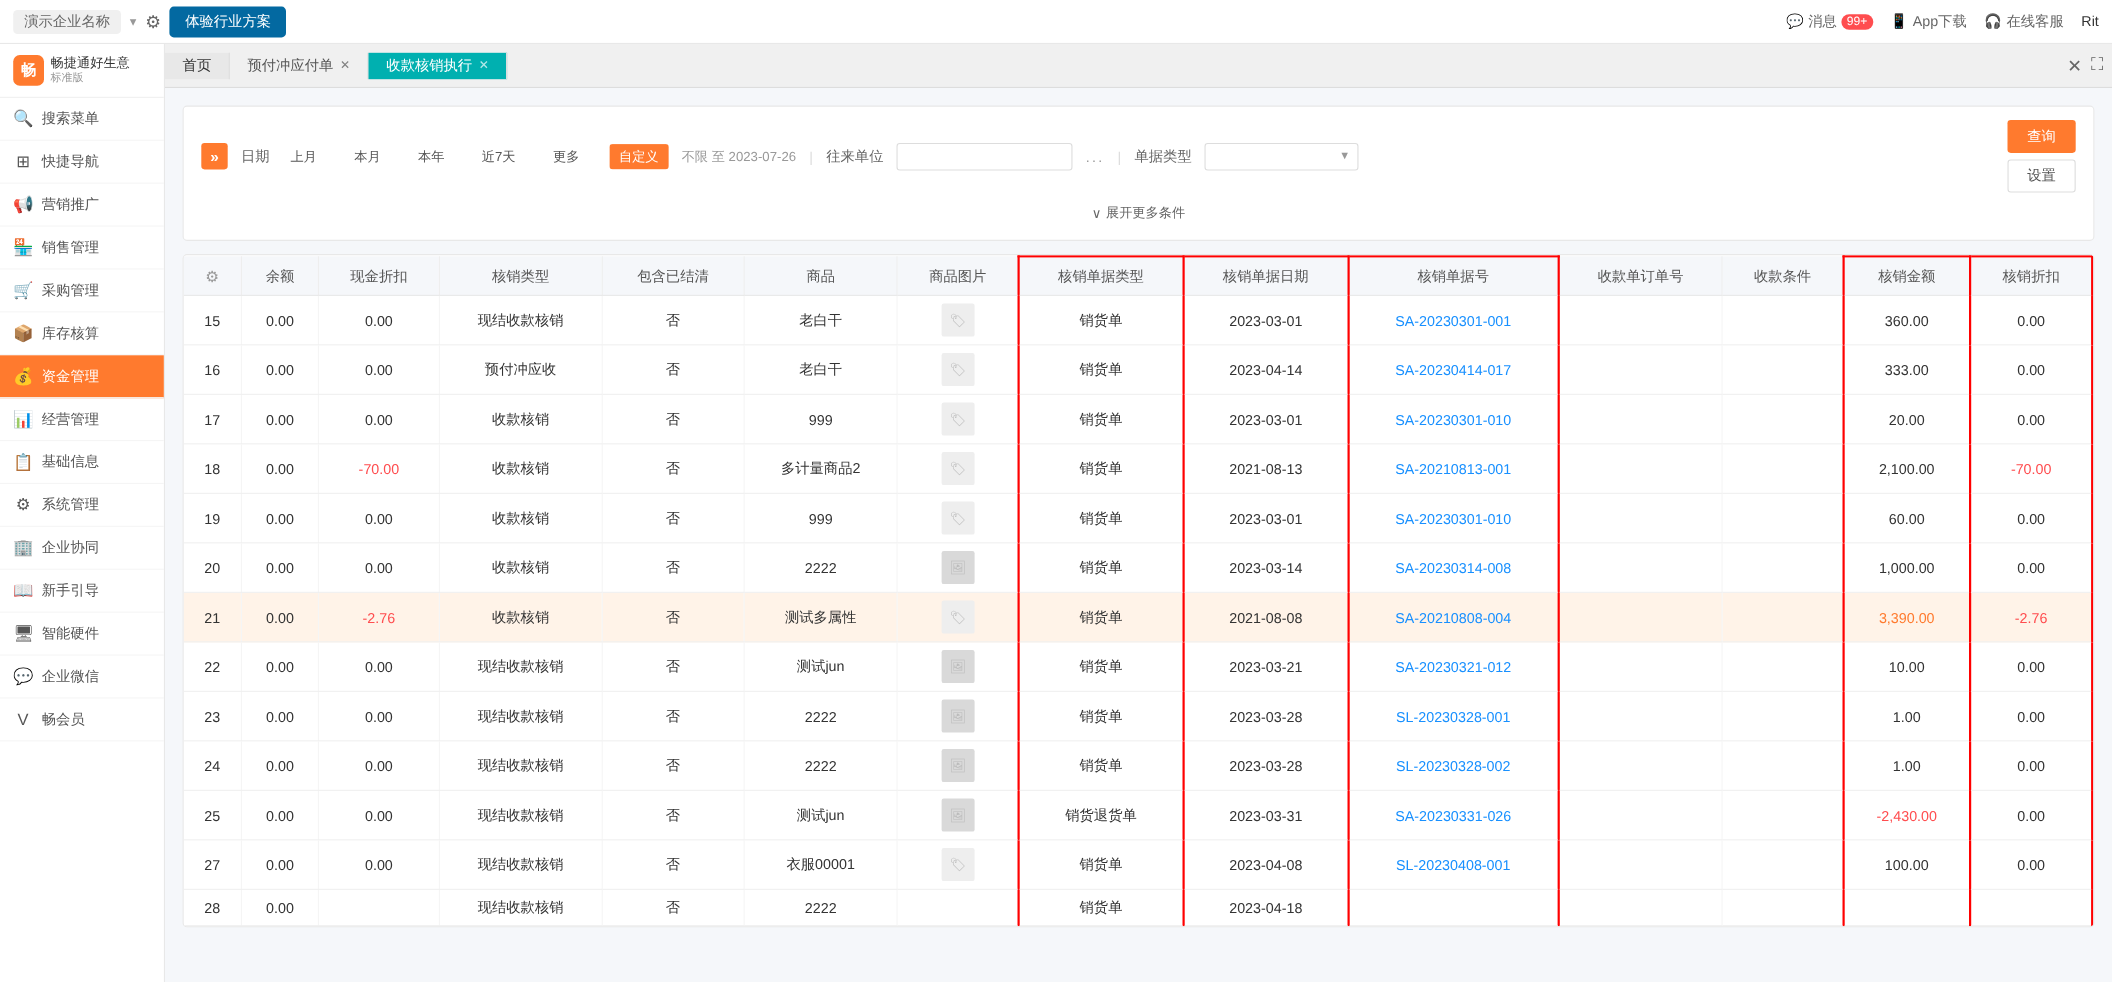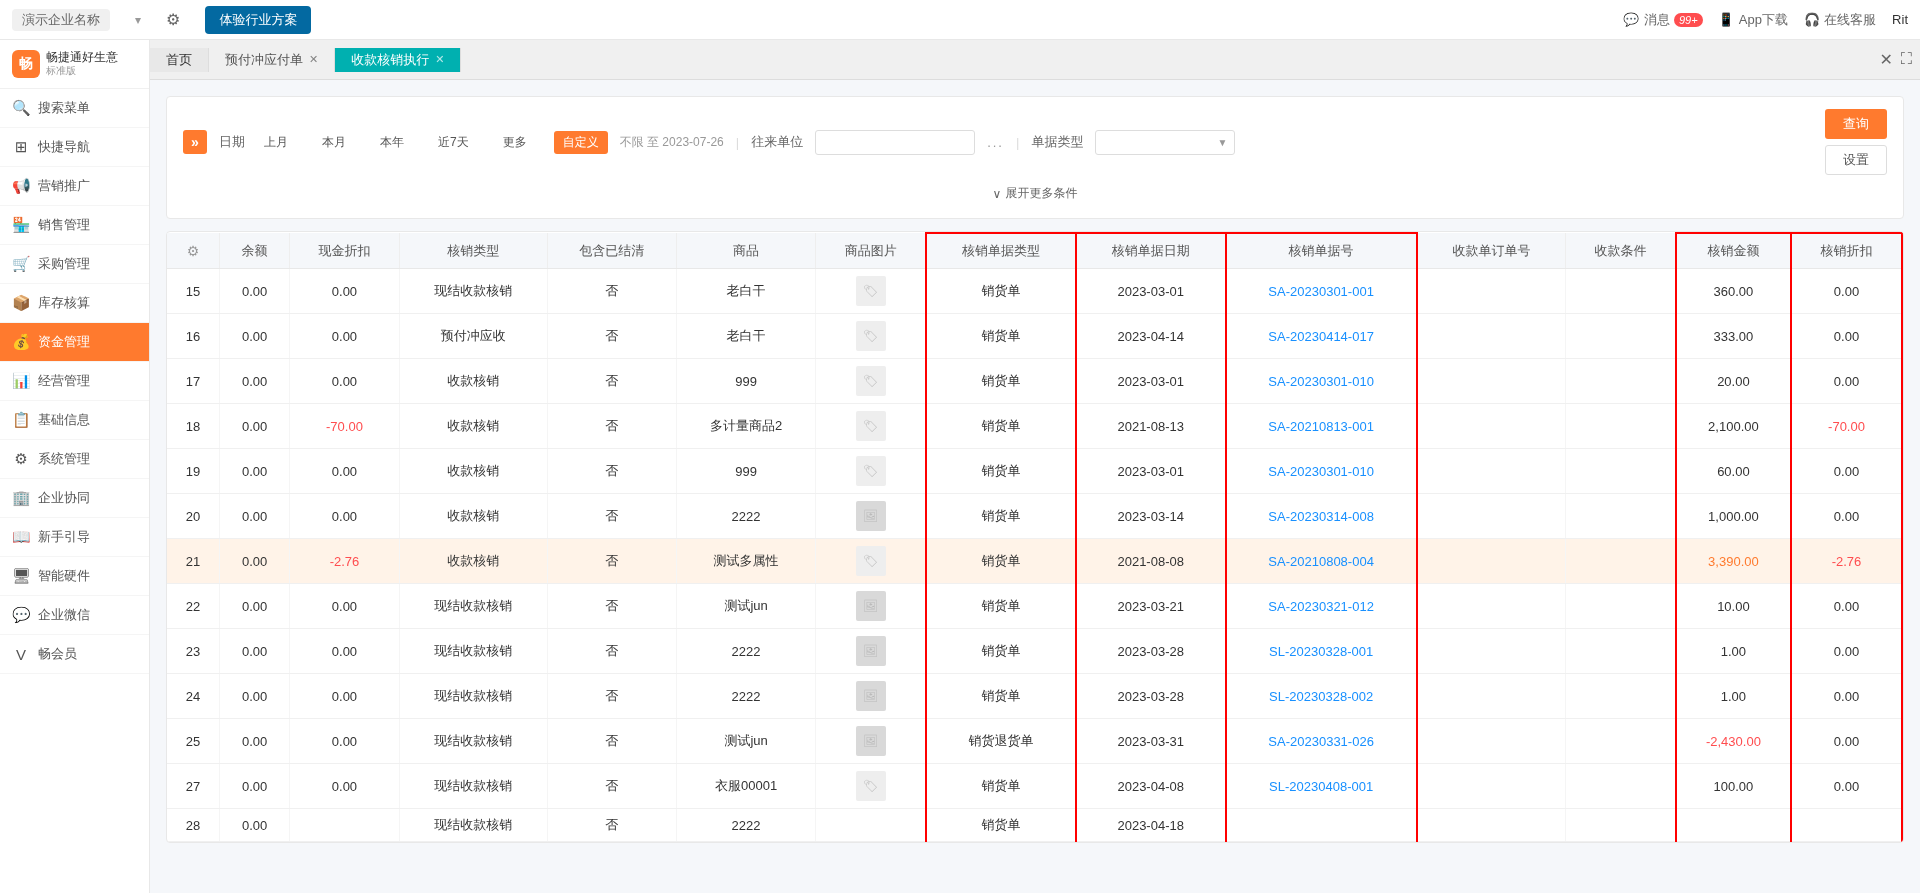--- a/index.html
+++ b/index.html
@@ -8,35 +8,35 @@
     
     .top-bar {
       height: 40px;
       background: #fff;
       border-bottom: 1px solid #e8e8e8;
       display: flex;
       align-items: center;
       padding: 0 12px;
       gap: 8px;
     }
-    .top-bar-left { display: flex; align-items: center; gap: 25px; flex: 1; }
+    .top-bar-left { display: flex; align-items: center; gap: 8px; flex: 1; }
     .top-bar-company { background: #f0f0f0; border-radius: 4px; padding: 2px 10px; font-size: 13px; color: #666; }
     .top-bar-chevron { color: #999; font-size: 12px; }
     .top-bar-gear { color: #666; font-size: 16px; cursor: pointer; }
     .top-bar-btn {
       background: #0369a1;
       color: #fff;
       border: none;
       border-radius: 4px;
       padding: 5px 14px;
       font-size: 13px;
       cursor: pointer;
     }
     .top-bar-right { display: flex; align-items: center; gap: 16px; color: #666; font-size: 13px; }
-    .top-bar-right .badge { background: #ff4d4f; color: #fff; border-radius: 10px; padding: 1px 5px; font-size: 11px; font-style: italic; }
+    .top-bar-right .badge { background: #ff4d4f; color: #fff; border-radius: 10px; padding: 1px 5px; font-size: 11px; }
     .top-bar-right .icon-item { display: flex; align-items: center; gap: 4px; cursor: pointer; }
     .top-bar-username { color: #333; font-size: 13px; }
 
     
     .layout { display: flex; height: calc(893px - 40px); }
     .sidebar {
       width: 150px;
       background: #fff;
       border-right: 1px solid #e8e8e8;
       display: flex;

